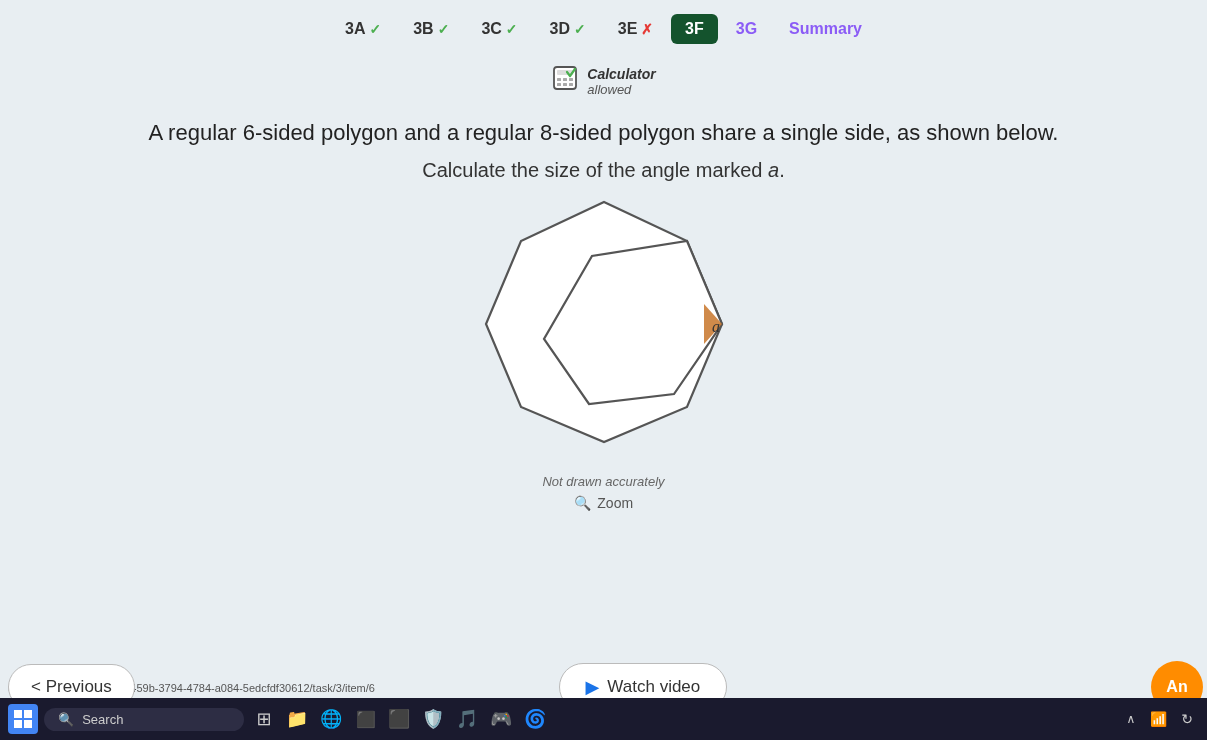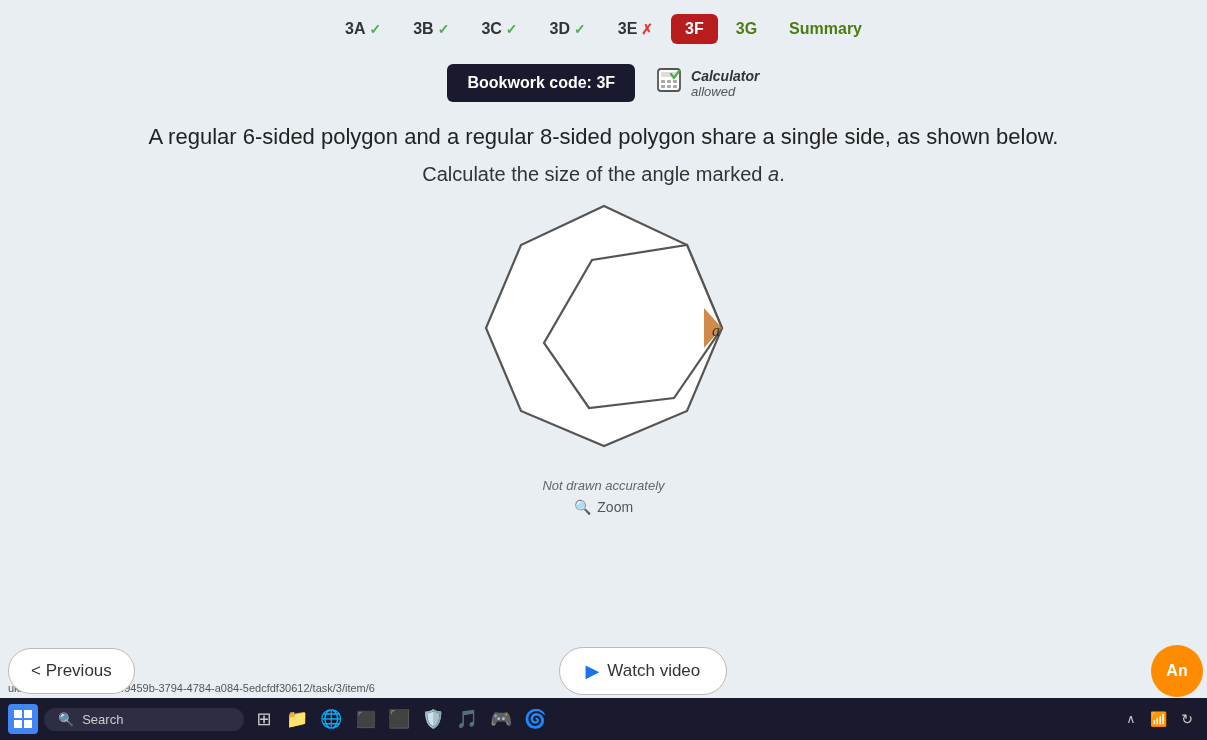--- a/index.html
+++ b/index.html
@@ -41,26 +41,26 @@
       font-size: 14px;
     }
     .nav-item.wrong {
       color: #333;
     }
     .nav-item.wrong .cross {
       color: #e53935;
       font-size: 14px;
     }
     .nav-item.active {
-      background: #b91c1c;
+      background: #14532d;
       color: white;
       border-radius: 6px;
     }
     .nav-item.inactive {
-      color: #4d7c0f;
+      color: #8b5cf6;
     }
 
     
     .main-content {
       display: flex;
       flex-direction: column;
       align-items: center;
       padding: 10px 20px 0;
     }
 
@@ -131,21 +131,21 @@
       align-items: center;
       gap: 6px;
       font-size: 14px;
       color: #555;
       margin-bottom: 10px;
     }
 
     
     .bottom-bar {
       position: absolute;
-      bottom: 43px;
+      bottom: 27px;
       left: 0;
       right: 0;
       display: flex;
       align-items: center;
       justify-content: space-between;
       padding: 0 0 0 0;
     }
     .prev-btn {
       display: flex;
       align-items: center;
@@ -298,23 +298,20 @@
     <span>3G</span>
   </div>
   <div class="nav-item inactive">
     <span>Summary</span>
   </div>
 </div>
 
 <div class="main-content">
 
   <div class="bookwork-row">
-    <div class="bookwork-box">
-      <span>Bookwork code: 3F</span>
-    </div>
     <div class="calculator-info">
       <span class="calc-icon">
         <svg width="28" height="28" viewBox="0 0 28 28" fill="none" xmlns="http://www.w3.org/2000/svg">
           <rect x="3" y="3" width="22" height="22" rx="3" stroke="#555" stroke-width="1.8" fill="white"></rect>
           <rect x="6" y="6" width="16" height="5" rx="1" fill="#ddd"></rect>
           <rect x="6" y="14" width="4" height="3" rx="0.5" fill="#aaa"></rect>
           <rect x="12" y="14" width="4" height="3" rx="0.5" fill="#aaa"></rect>
           <rect x="18" y="14" width="4" height="3" rx="0.5" fill="#aaa"></rect>
           <rect x="6" y="19" width="4" height="3" rx="0.5" fill="#aaa"></rect>
           <rect x="12" y="19" width="4" height="3" rx="0.5" fill="#aaa"></rect>

